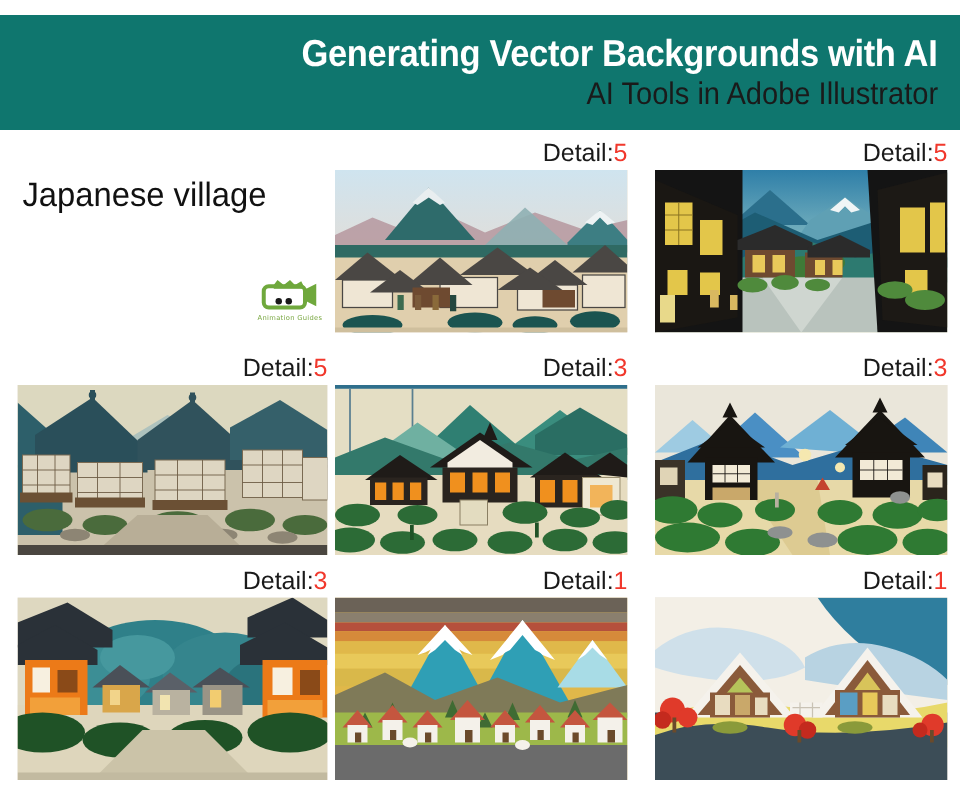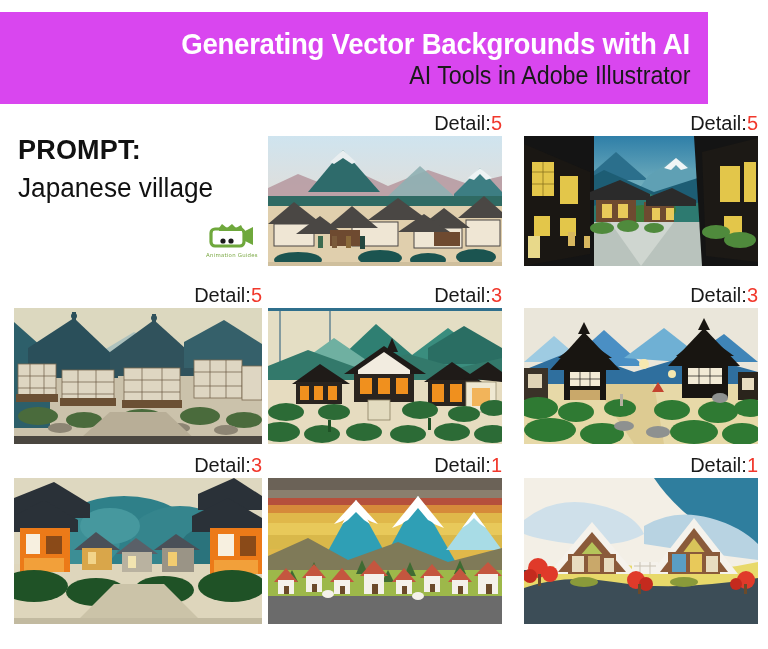--- a/index.html
+++ b/index.html
@@ -13,23 +13,23 @@
     position: relative;
     overflow: hidden;
     font-family: "Liberation Sans", sans-serif;
   }
 
   
   #header-banner {
     position: absolute;
     left: 0;
     top: 12px;
-    width: 708px;
+    width: 768px;
     height: 92px;
-    background: #d946ef;
+    background: #0f766e;
     box-sizing: border-box;
     padding: 0 18px 0 0;
     display: flex;
     flex-direction: column;
     justify-content: center;
     align-items: flex-end;
   }
   #header-title {
     color: #ffffff;
     font-weight: bold;
@@ -126,21 +126,20 @@
 </style>
 </head>
 <body>
 
 <div id="header-banner">
   <div id="header-title">Generating Vector Backgrounds with AI</div>
   <div id="header-subtitle">AI Tools in Adobe Illustrator</div>
 </div>
 
 <div id="prompt-block">
-  <div id="prompt-label">PROMPT:</div>
   <div id="prompt-value">Japanese village</div>
 </div>
 
 <div id="brand-logo">
   <div id="brand-logo-mark">
     <svg viewBox="0 0 58 27" width="58" height="27" aria-hidden="true">
       <path d="M16 4 L19 0 L24 4 L29 0 L33 4 L38 1 L40 5 L40 7 L16 7 Z" fill="#6fa83c"></path>
       <path d="M40 8 L50 3 L50 21 L40 16 Z" fill="#6fa83c"></path>
       <rect x="8" y="5" width="33" height="17" rx="4" ry="4" fill="none" stroke="#6fa83c" stroke-width="3.2"></rect>
       <circle cx="20" cy="17" r="2.6" fill="#1a1a1a"></circle>

